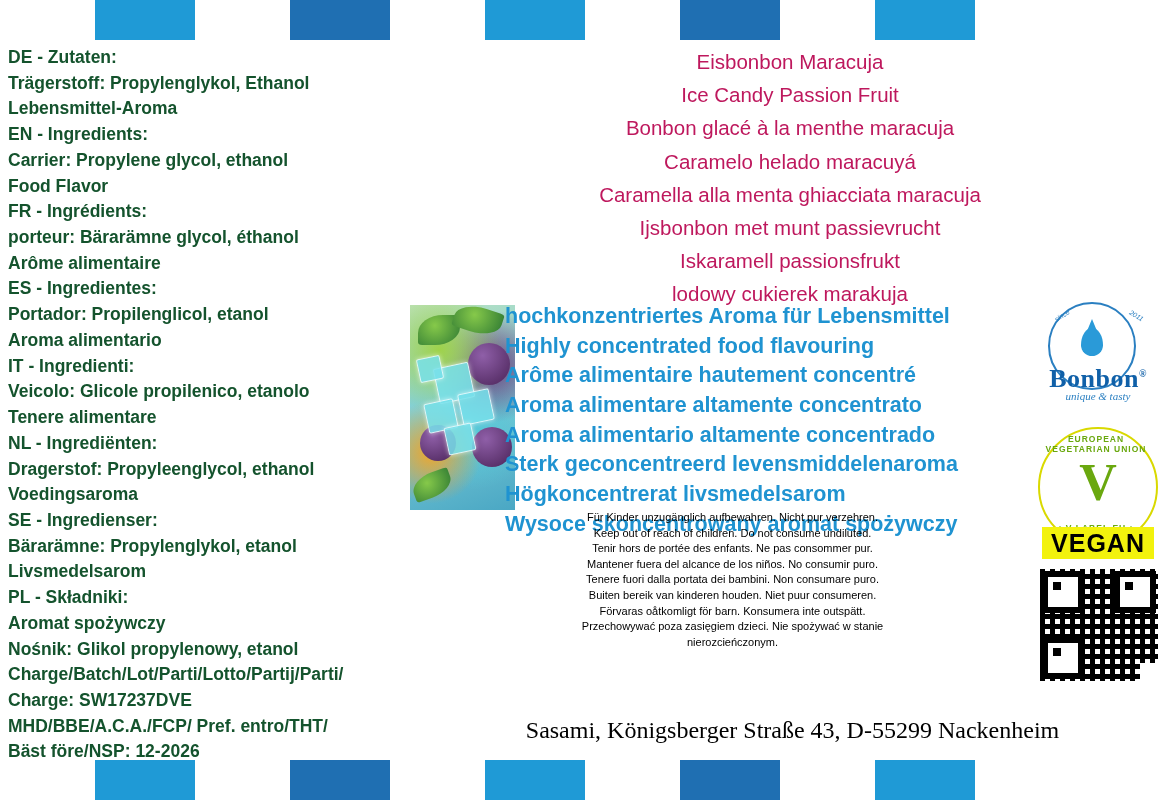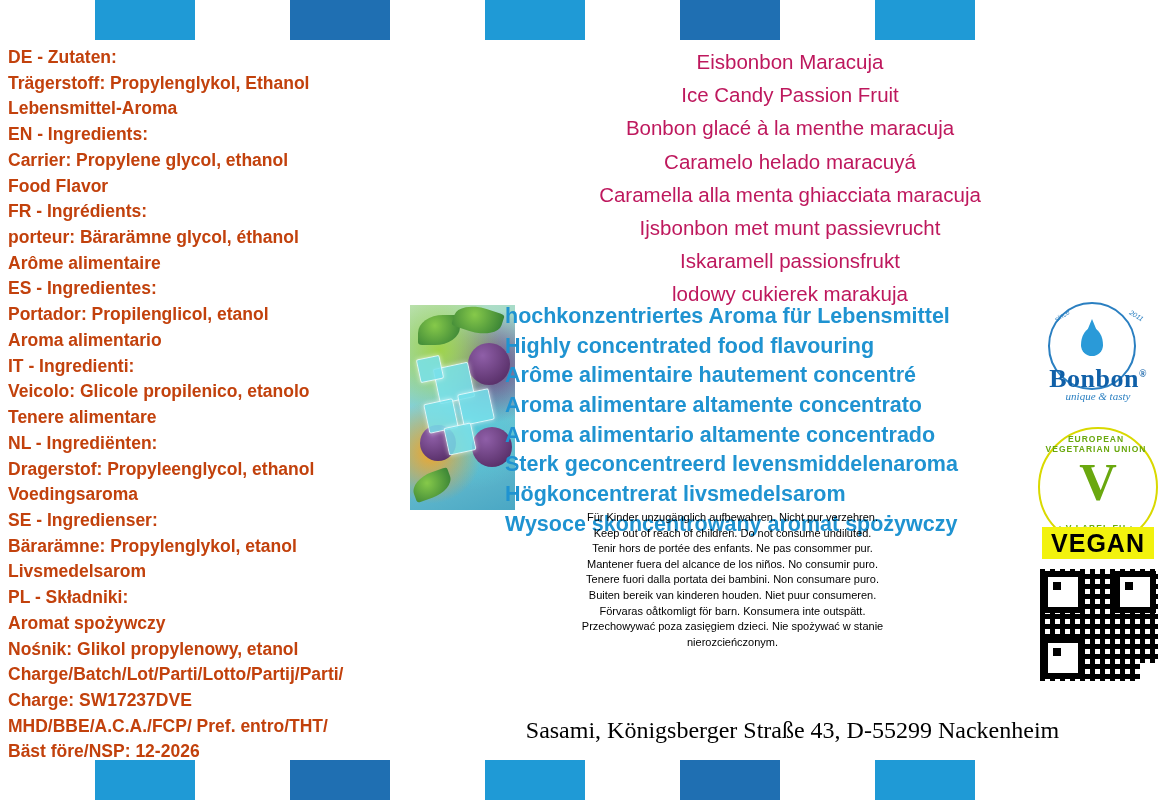--- a/index.html
+++ b/index.html
@@ -41,21 +41,21 @@
   
   .left-col {
     position: absolute;
     left: 8px;
     top: 5px;
     width: 395px;
   }
   .left-col .line {
     font-size: 17.5px;
     font-weight: bold;
-    color: #c2410c;
+    color: #14532d;
     line-height: 1.47;
     white-space: nowrap;
   }
 
   
   .right-col {
     position: absolute;
     left: 410px;
     top: 0px;
     width: 760px;

